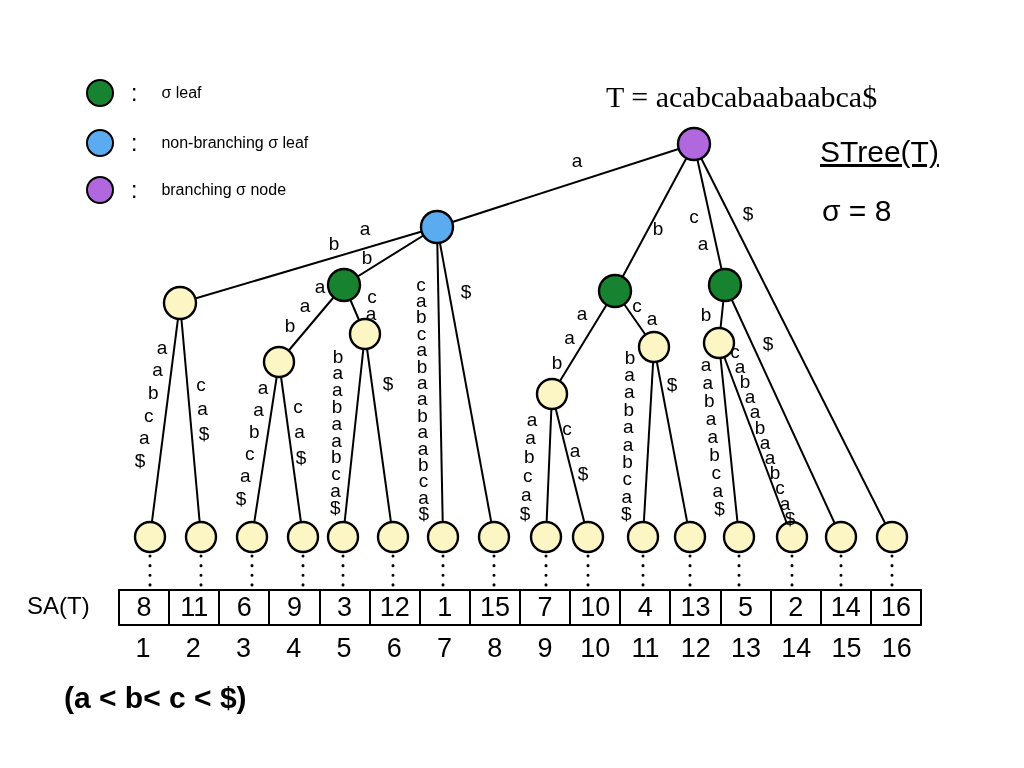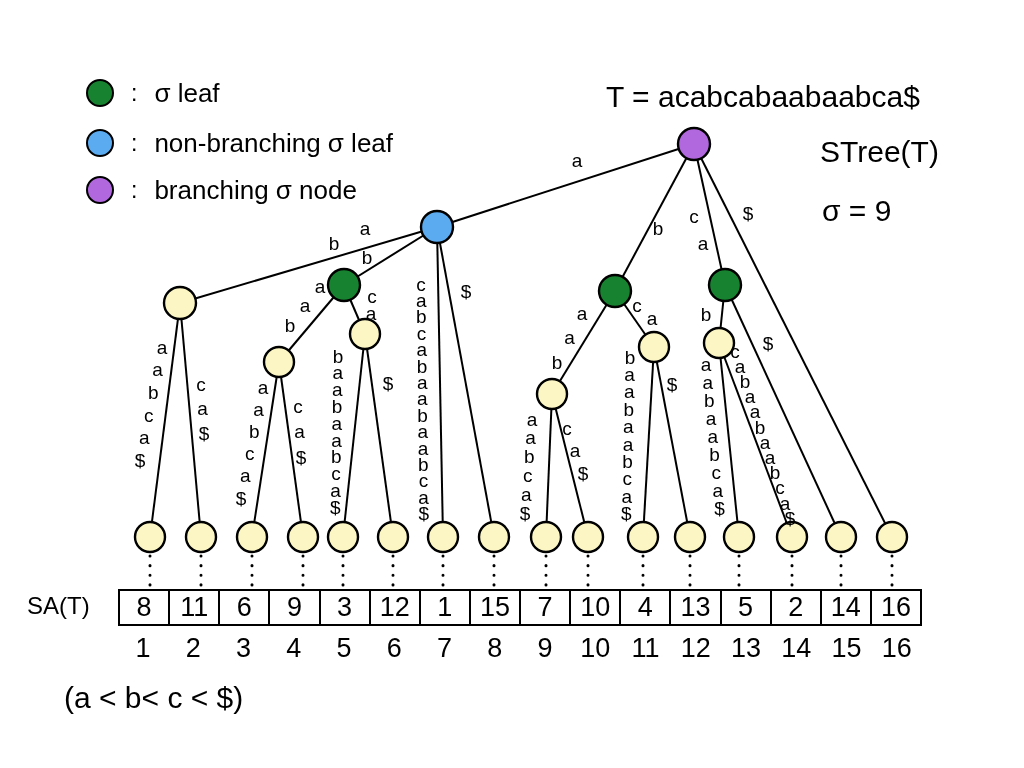--- a/index.html
+++ b/index.html
@@ -4,21 +4,21 @@
 <style>
   html,body{margin:0;padding:0;background:#fff;}
   #slide{
     position:relative;width:1024px;height:768px;background:#ffffff;
     font-family:"Liberation Sans",sans-serif;color:#000;overflow:hidden;
   }
   
   .legend-row{position:absolute;left:86px;display:flex;align-items:center;height:30px;}
   .legend-dot{width:28px;height:28px;border-radius:50%;border:2.5px solid #000;box-sizing:border-box;flex:none;}
   .legend-colon{font-size:23px;margin-left:17px;}
-  .legend-label{font-size:26px;margin-left:17px;white-space:nowrap;}
+  .legend-label{font-size:16px;margin-left:24px;white-space:nowrap;}
   
   .big-text{position:absolute;font-size:30px;white-space:nowrap;}
   
   #tree-svg{position:absolute;left:0;top:0;width:1024px;height:768px;}
   #tree-svg line.edge{stroke:#000;stroke-width:2;}
   #tree-svg line.leader{stroke:#000;stroke-width:3;stroke-linecap:round;stroke-dasharray:0.1 9.5;}
   #tree-svg circle.node{stroke:#000;stroke-width:2.4;}
   #tree-svg text.elabel{font-family:"Liberation Sans",sans-serif;font-size:19px;text-anchor:middle;}
   
   #sa-table{position:absolute;left:118px;top:589px;width:804px;height:37px;display:flex;
@@ -45,23 +45,23 @@
         <span class="legend-colon">:</span>
         <span class="legend-label">non-branching σ leaf</span>
       </div>
       <div class="legend-row" style="top: 175px;">
         <span class="legend-dot" style="background: rgb(177, 104, 222);"></span>
         <span class="legend-colon">:</span>
         <span class="legend-label">branching σ node</span>
       </div>
     </div>
 
-  <div class="big-text" style="left:606px;top:80px;">T = acabcabaabaabca$</div>
-  <div class="big-text" style="left:820px;top:135px;">STree(T)</div>
-  <div class="big-text" style="left:822px;top:194px;">σ = 9</div>
+  <div class="big-text" style="left:606px;top:80px;font-family:Liberation Serif, serif;">T = acabcabaabaabca$</div>
+  <div class="big-text" style="left:820px;top:135px;text-decoration:underline;">STree(T)</div>
+  <div class="big-text" style="left:822px;top:194px;">σ = 8</div>
 
   <svg id="tree-svg" viewBox="0 0 1024 768" xmlns="http://www.w3.org/2000/svg">
       <line class="edge" x1="694" y1="144" x2="437" y2="227"></line>
       <line class="edge" x1="694" y1="144" x2="615" y2="291"></line>
       <line class="edge" x1="694" y1="144" x2="725" y2="285"></line>
       <line class="edge" x1="694" y1="144" x2="892" y2="537"></line>
       <line class="edge" x1="437" y1="227" x2="180" y2="303"></line>
       <line class="edge" x1="437" y1="227" x2="344" y2="285"></line>
       <line class="edge" x1="437" y1="227" x2="443" y2="537"></line>
       <line class="edge" x1="437" y1="227" x2="494" y2="537"></line>
@@ -317,14 +317,14 @@
       <div class="sa-index">9</div>
       <div class="sa-index">10</div>
       <div class="sa-index">11</div>
       <div class="sa-index">12</div>
       <div class="sa-index">13</div>
       <div class="sa-index">14</div>
       <div class="sa-index">15</div>
       <div class="sa-index">16</div>
     </div>
 
-  <div class="big-text" style="left:64px;top:681px;">(a &lt; b&lt; c &lt; $)</div>
+  <div class="big-text" style="left:64px;top:681px;font-weight:bold;">(a &lt; b&lt; c &lt; $)</div>
 </div>
 
 </body></html>

